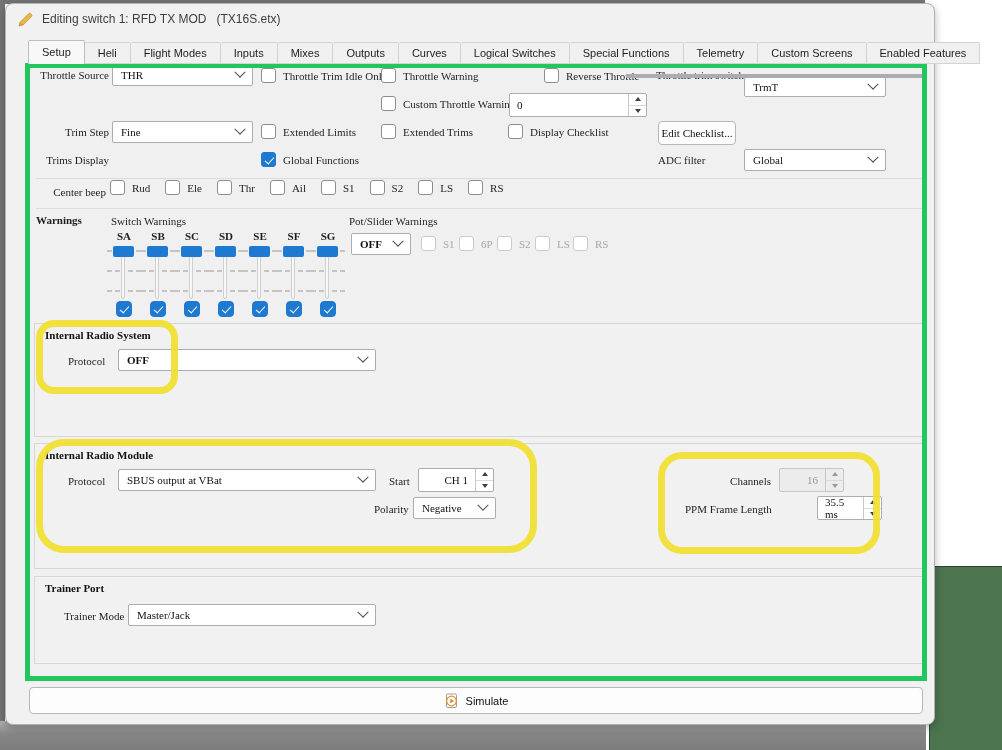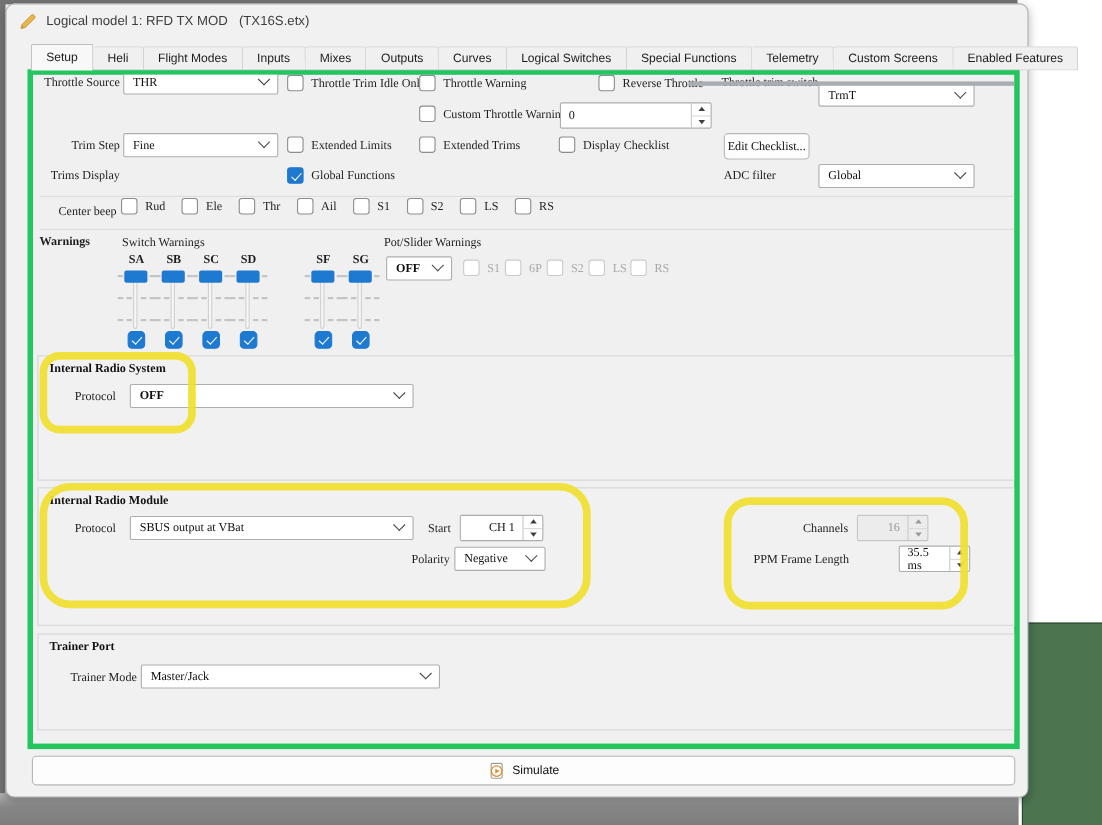--- a/index.html
+++ b/index.html
@@ -104,21 +104,21 @@
 
 <div class="abs" id="window">
 
   <div class="abs titlebar">
     <span style="display:inline-flex;">
       <svg width="17" height="17" viewBox="0 0 17 17">
         <path d="M2 15 L3.1 11.2 L11.6 2.7 a1.5 1.5 0 0 1 2.1 0 l0.8 0.8 a1.5 1.5 0 0 1 0 2.1 L6 14 Z" fill="#e9b64b" stroke="#b98c2f" stroke-width="0.7"></path>
         <path d="M2 15 l3.6-1 -2.5-2.5 z" fill="#c9a04a"></path>
       </svg>
     </span>
-    <span class="title">Logical model 1: RFD TX MOD   (TX16S.etx)</span>
+    <span class="title">Editing switch 1: RFD TX MOD   (TX16S.etx)</span>
   </div>
 
   <div class="abs tabbar">
     <div class="tab active" style="border-left:1px solid #bdbdbd;">Setup</div>
     <div class="tab">Heli</div>
     <div class="tab">Flight Modes</div>
     <div class="tab">Inputs</div>
     <div class="tab">Mixes</div>
     <div class="tab">Outputs</div>
     <div class="tab">Curves</div>
@@ -312,20 +312,38 @@
           <i class="dash" style="right:0;top:25px;"></i>
         <i class="dash" style="left:0;top:45px;"></i>
           <i class="dash" style="left:8px;top:45px;"></i>
           <i class="dash" style="right:8px;top:45px;"></i>
           <i class="dash" style="right:0;top:45px;"></i>
         <span class="track"></span>
         <span class="handle"></span>
       </div>
       <span class="box checked swbox"></span>
     </div>
+    <div class="swcol" style="left:213px;">
+      <div class="sw-name">SE</div>
+      <div class="sw-slider">
+        <i class="dash" style="left:0;top:5px;"></i>
+          <i class="dash" style="right:0;top:5px;"></i>
+        <i class="dash" style="left:0;top:25px;"></i>
+          <i class="dash" style="left:8px;top:25px;"></i>
+          <i class="dash" style="right:8px;top:25px;"></i>
+          <i class="dash" style="right:0;top:25px;"></i>
+        <i class="dash" style="left:0;top:45px;"></i>
+          <i class="dash" style="left:8px;top:45px;"></i>
+          <i class="dash" style="right:8px;top:45px;"></i>
+          <i class="dash" style="right:0;top:45px;"></i>
+        <span class="track"></span>
+        <span class="handle"></span>
+      </div>
+      <span class="box checked swbox"></span>
+    </div>
     <div class="swcol" style="left:247px;">
       <div class="sw-name">SF</div>
       <div class="sw-slider">
         <i class="dash" style="left:0;top:5px;"></i>
           <i class="dash" style="right:0;top:5px;"></i>
         <i class="dash" style="left:0;top:25px;"></i>
           <i class="dash" style="left:8px;top:25px;"></i>
           <i class="dash" style="right:8px;top:25px;"></i>
           <i class="dash" style="right:0;top:25px;"></i>
         <i class="dash" style="left:0;top:45px;"></i>
@@ -440,21 +458,21 @@
           </span>
       </span>
     </div>
     <div class="hl" style="left:6px;top:371px;width:487px;height:100px;border-radius:28px;"></div>
     <div class="hl" style="left:628px;top:384px;width:208px;height:88px;border-radius:24px;"></div>
 
     <div class="gbox" style="top:508px;height:88px;">
       <div class="gb-title">Trainer Port</div>
     </div>
     <div class="lbl" style="left:34px;top:542px;">Trainer Mode</div>
-    <div class="dd" style="left:98px;top:536px;width:272px;">
+    <div class="dd" style="left:98px;top:536px;width:248px;">
       <span class="ddval">Master/Jack</span>
       <span class="chev"></span>
     </div>
 
   </div>
 
   <div class="btn" style="left:23px;top:683px;width:894px;height:27px;">
     <span style="display:inline-flex;">
       <svg width="15" height="16" viewBox="0 0 15 16">
         <rect x="2.5" y="1" width="10" height="13.5" rx="1.3" fill="#ffffff" stroke="#9c9c9c"></rect>

